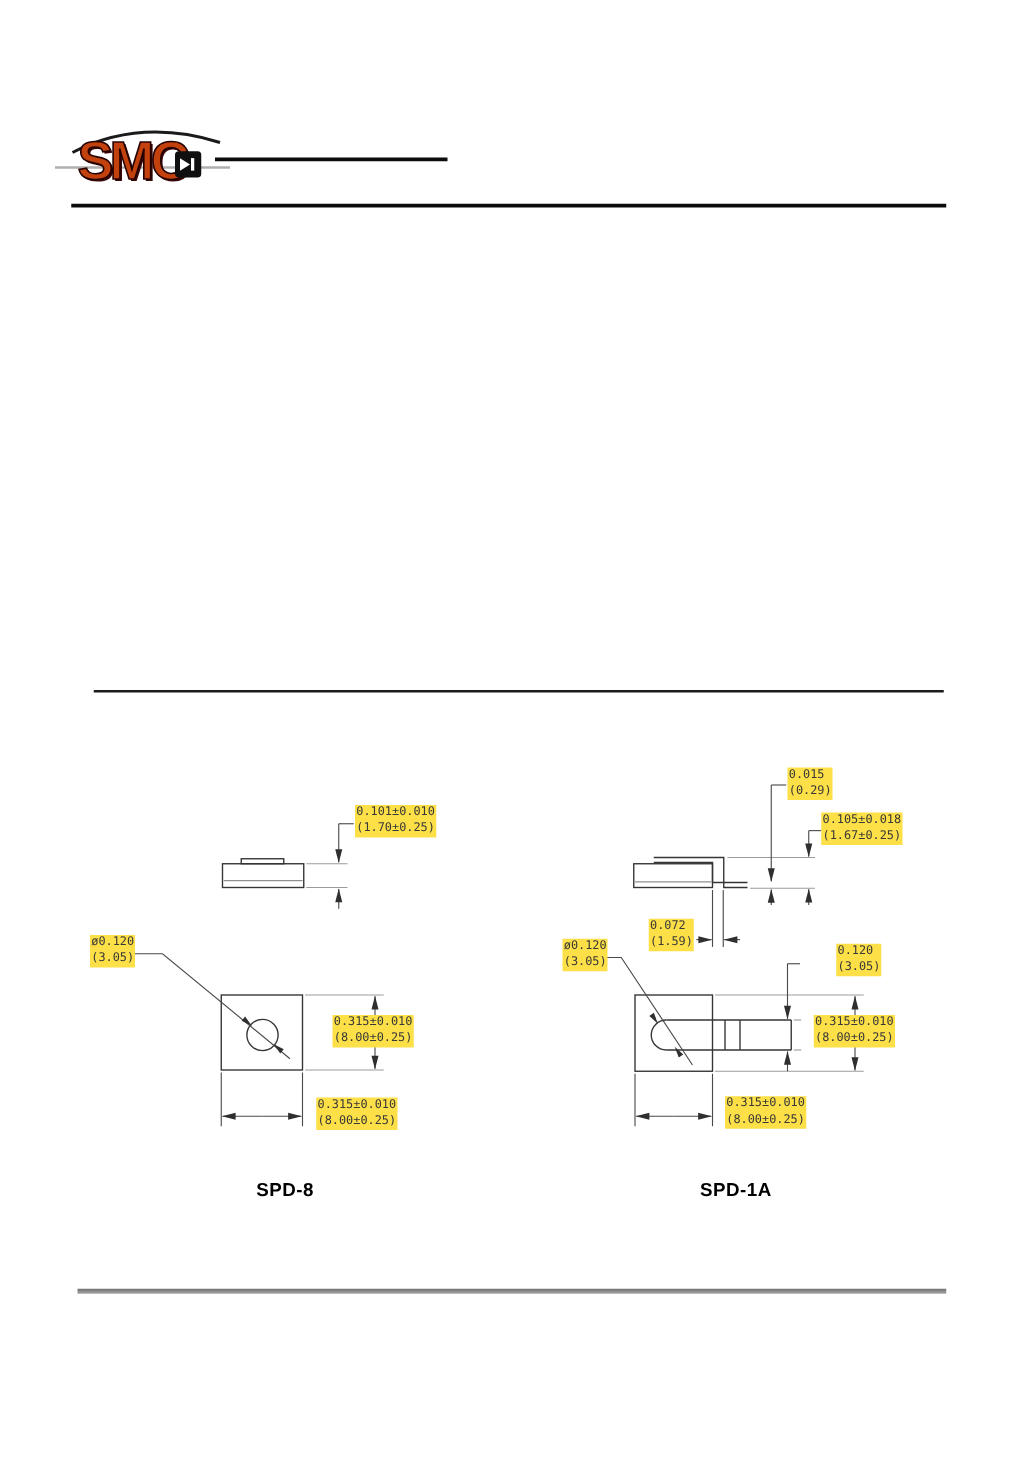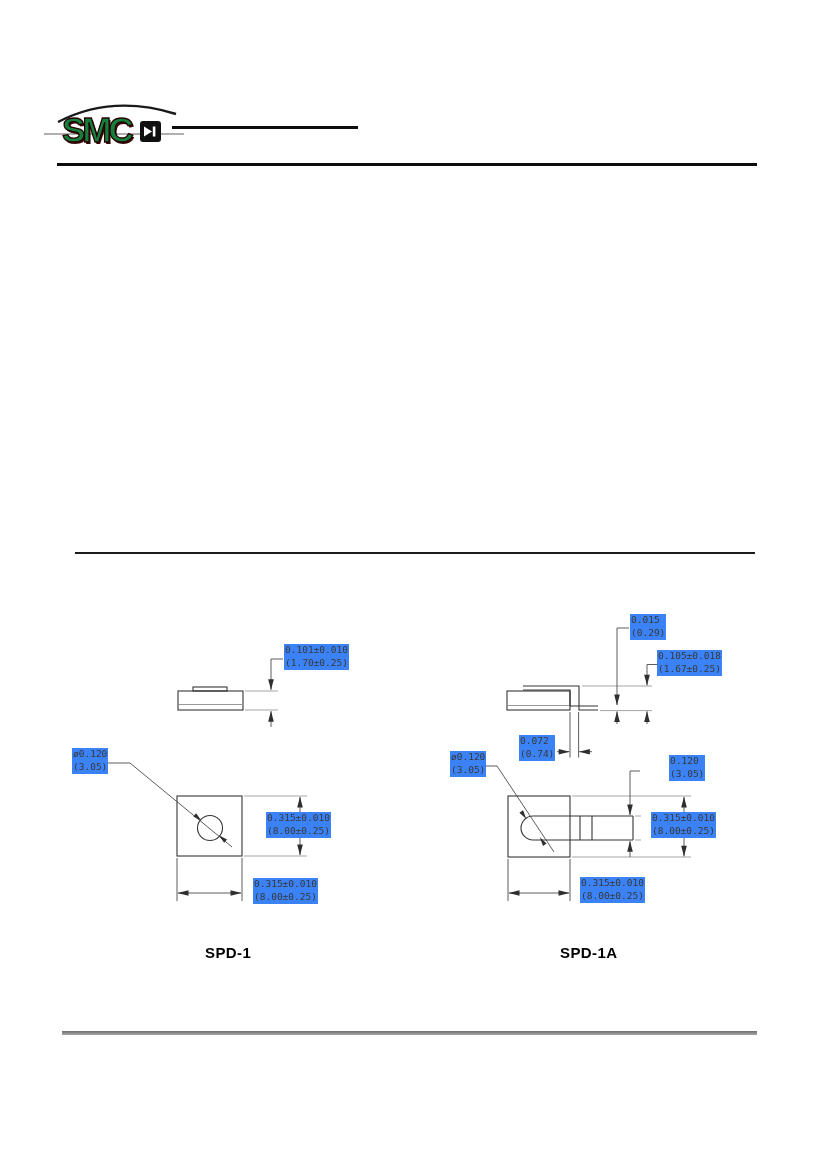--- a/index.html
+++ b/index.html
@@ -3,37 +3,37 @@
 <meta charset="utf-8">
 <style>
   html,body{margin:0;padding:0;background:#ffffff;}
   .page{position:relative;width:827px;height:1169px;background:#ffffff;overflow:hidden;
         font-family:"Liberation Sans",sans-serif;}
 
   
   .logo{position:absolute;left:52px;top:90px;width:132px;height:74px;}
   .logo-arc{position:absolute;left:0;top:0;}
   .logo-midline{position:absolute;left:-8px;top:43px;width:140px;height:2px;background:#b3aeae;}
-  .logo-text{position:absolute;left:10px;top:18px;font-weight:900;font-size:35px;line-height:43px;
-             letter-spacing:-3px;color:#15803d;font-family:"Liberation Sans",sans-serif;
+  .logo-text{position:absolute;left:10px;top:18px;font-weight:900;font-size:43px;line-height:43px;
+             letter-spacing:-3px;color:#c2410c;font-family:"Liberation Sans",sans-serif;
              -webkit-text-stroke:1.3px #250202;text-shadow:1.5px 1.5px 0 #3a0707;}
   .logo-chip{position:absolute;left:88px;top:31px;width:21px;height:21px;background:#101010;
              border-radius:3px;display:flex;align-items:center;justify-content:center;}
   .hdr-underline{position:absolute;left:172px;top:126px;width:186px;height:3.4px;background:#0c0c0c;}
   .hdr-rule{position:absolute;left:57px;top:163px;width:700px;height:3.2px;background:#0c0c0c;}
 
   
   .mid-rule{position:absolute;left:75px;top:552px;width:680px;height:1.8px;background:#1c1c1c;}
   .bottom-rule{position:absolute;left:62px;top:1031px;width:695px;height:3.6px;
                background:linear-gradient(180deg,#6f6f6f,#a7a7a7);}
 
   
   .drawings-svg{position:absolute;left:60px;top:600px;width:700px;height:340px;}
   .dim{position:absolute;font-family:"DejaVu Sans Mono",monospace;font-size:9.5px;
-       line-height:12.9px;color:#383838;background:#3b82f6;white-space:nowrap;padding:0 1px;}
+       line-height:12.9px;color:#383838;background:#fde047;white-space:nowrap;padding:0 1px;}
   .dim span{display:block;}
   .pkg-label{position:absolute;font-weight:700;font-size:15px;letter-spacing:.4px;color:#000;}
 </style>
 </head>
 <body>
 
 <div class="page">
 
   <div class="logo">
     <svg class="logo-arc" width="132" height="40">
@@ -161,36 +161,36 @@
   <div class="dim" style="left:630px;top:614px;">
     <span>0.015</span>
     <span>(0.29)</span>
   </div>
   <div class="dim" style="left:657px;top:650px;">
     <span>0.105±0.018</span>
     <span>(1.67±0.25)</span>
   </div>
   <div class="dim" style="left:519px;top:735px;">
     <span>0.072</span>
-    <span>(0.74)</span>
+    <span>(1.59)</span>
   </div>
   <div class="dim" style="left:450px;top:751px;">
     <span>ø0.120</span>
     <span>(3.05)</span>
   </div>
   <div class="dim" style="left:669px;top:755px;">
     <span>0.120</span>
     <span>(3.05)</span>
   </div>
   <div class="dim" style="left:651px;top:812px;">
     <span>0.315±0.010</span>
     <span>(8.00±0.25)</span>
   </div>
   <div class="dim" style="left:580px;top:877px;">
     <span>0.315±0.010</span>
     <span>(8.00±0.25)</span>
   </div>
 
-  <div class="pkg-label" style="left:205px;top:944px;">SPD-1</div>
+  <div class="pkg-label" style="left:205px;top:944px;">SPD-8</div>
   <div class="pkg-label" style="left:560px;top:944px;">SPD-1A</div>
 
   <div class="bottom-rule"></div>
 </div>
 
 </body></html>

